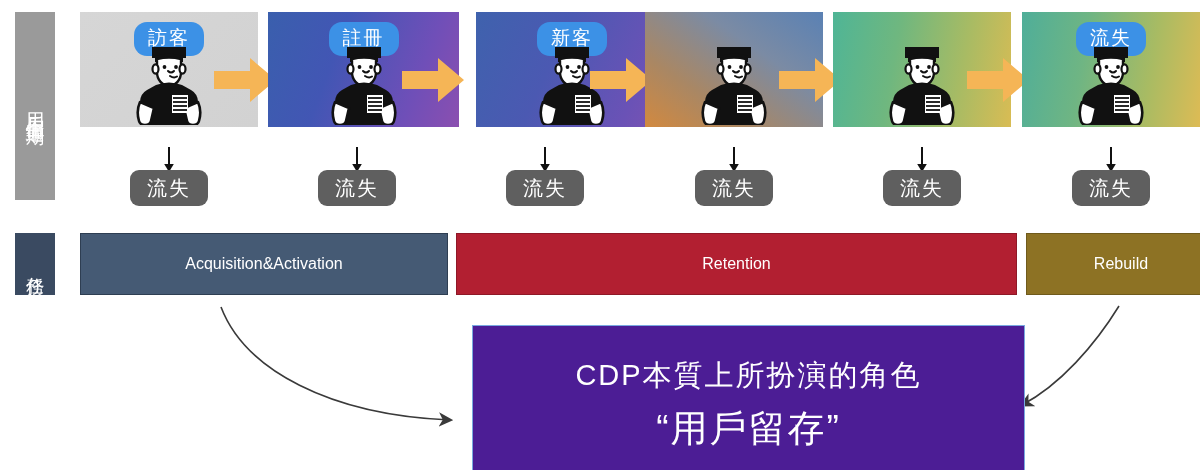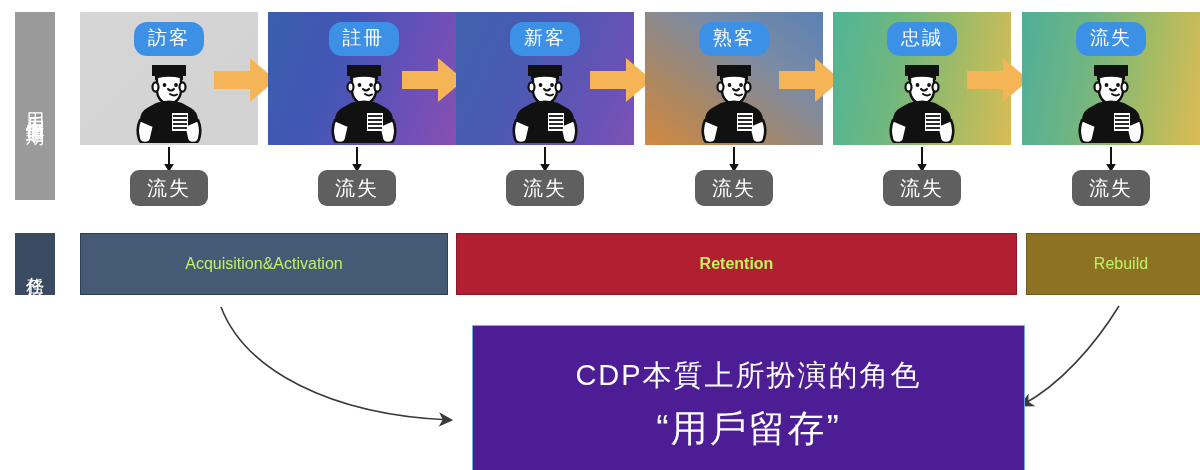--- a/index.html
+++ b/index.html
@@ -46,21 +46,21 @@
     height: 62px;
     background: #3a4a61;
     font-size: 18px;
     letter-spacing: 1px;
   }
 
   
   .stage-card {
     position: absolute;
     top: 12px;
-    height: 133px;
+    height: 115px;
     text-align: right;
   }
   .stage-chip {
     position: absolute;
     top: 10px;
     left: 50%;
     transform: translateX(-50%);
     background: #3c91e6;
     color: #ffffff;
     font-size: 19px;
@@ -104,21 +104,21 @@
   }
 
   
   .task-bar {
     position: absolute;
     top: 233px;
     height: 62px;
     display: flex;
     align-items: center;
     justify-content: center;
-    color: #bef264;
+    color: #ffffff;
     font-size: 16px;
     box-sizing: border-box;
   }
 
   
   #cdp-box {
     position: absolute;
     left: 457px;
     top: 325px;
     width: 553px;
@@ -217,21 +217,21 @@
           </svg></div>
       </div>
       <div class="drop-line" style="left: 350px;"><svg width="14" height="26" viewBox="0 0 14 26">
           <line x1="7" y1="0" x2="7" y2="18" stroke="#111" stroke-width="2"></line>
           <path d="M2.2,17 L7,25 L11.8,17 Z" fill="#111"></path>
         </svg></div>
       <div class="churn-pill" style="left: 357px;">流失</div>
       <div class="flow-arrow" style="left: 402px;"><svg width="62" height="44" viewBox="0 0 62 44">
           <path d="M0,13 H36 V0 L62,22 L36,44 V31 H0 Z" fill="#f5b556"></path>
         </svg></div>
-      <div class="stage-card" style="left: 456px; width: 178px; background: linear-gradient(115deg, rgb(63, 98, 173) 0%, rgb(75, 89, 178) 40%, rgb(106, 82, 182) 80%, rgb(125, 83, 178) 100%);">
+      <div class="stage-card" style="left: 476px; width: 178px; background: linear-gradient(115deg, rgb(63, 98, 173) 0%, rgb(75, 89, 178) 40%, rgb(106, 82, 182) 80%, rgb(125, 83, 178) 100%); padding-left: 14px;">
         <div class="stage-chip">新客</div>
         <div class="avatar"><svg width="86" height="96" viewBox="0 0 86 96">
             <path d="M26 18 h34 v11 h-34 z" fill="#111"></path>
             <path d="M29 27 q14 -5 28 0 v6 h-28 z" fill="#111"></path>
             <path d="M31 30 q12 -3 24 0 v13 a12 14 0 0 1 -24 0 z" fill="#fff" stroke="#111" stroke-width="2.4"></path>
             <ellipse cx="29.5" cy="40" rx="3" ry="4.6" fill="#fff" stroke="#111" stroke-width="2.2"></ellipse>
             <ellipse cx="56.5" cy="40" rx="3" ry="4.6" fill="#fff" stroke="#111" stroke-width="2.2"></ellipse>
             <circle cx="38.5" cy="38" r="1.9" fill="#111"></circle>
             <circle cx="50" cy="38" r="1.9" fill="#111"></circle>
             <path d="M42 42 q3 3 6 0" fill="none" stroke="#111" stroke-width="2" stroke-linecap="round"></path>
@@ -250,21 +250,20 @@
       </div>
       <div class="drop-line" style="left: 538px;"><svg width="14" height="26" viewBox="0 0 14 26">
           <line x1="7" y1="0" x2="7" y2="18" stroke="#111" stroke-width="2"></line>
           <path d="M2.2,17 L7,25 L11.8,17 Z" fill="#111"></path>
         </svg></div>
       <div class="churn-pill" style="left: 545px;">流失</div>
       <div class="flow-arrow" style="left: 590px;"><svg width="62" height="44" viewBox="0 0 62 44">
           <path d="M0,13 H36 V0 L62,22 L36,44 V31 H0 Z" fill="#f5b556"></path>
         </svg></div>
       <div class="stage-card" style="left: 645px; width: 178px; background: linear-gradient(35deg, rgb(210, 137, 63) 0%, rgb(169, 135, 100) 30%, rgb(123, 139, 164) 65%, rgb(90, 129, 180) 100%);">
-        <div class="stage-chip">熟客</div>
         <div class="avatar"><svg width="86" height="96" viewBox="0 0 86 96">
             <path d="M26 18 h34 v11 h-34 z" fill="#111"></path>
             <path d="M29 27 q14 -5 28 0 v6 h-28 z" fill="#111"></path>
             <path d="M31 30 q12 -3 24 0 v13 a12 14 0 0 1 -24 0 z" fill="#fff" stroke="#111" stroke-width="2.4"></path>
             <ellipse cx="29.5" cy="40" rx="3" ry="4.6" fill="#fff" stroke="#111" stroke-width="2.2"></ellipse>
             <ellipse cx="56.5" cy="40" rx="3" ry="4.6" fill="#fff" stroke="#111" stroke-width="2.2"></ellipse>
             <circle cx="38.5" cy="38" r="1.9" fill="#111"></circle>
             <circle cx="50" cy="38" r="1.9" fill="#111"></circle>
             <path d="M42 42 q3 3 6 0" fill="none" stroke="#111" stroke-width="2" stroke-linecap="round"></path>
             <path d="M44 47 q4 2.5 7 0.5" fill="none" stroke="#111" stroke-width="2" stroke-linecap="round"></path>
@@ -282,21 +281,20 @@
       </div>
       <div class="drop-line" style="left: 727px;"><svg width="14" height="26" viewBox="0 0 14 26">
           <line x1="7" y1="0" x2="7" y2="18" stroke="#111" stroke-width="2"></line>
           <path d="M2.2,17 L7,25 L11.8,17 Z" fill="#111"></path>
         </svg></div>
       <div class="churn-pill" style="left: 734px;">流失</div>
       <div class="flow-arrow" style="left: 779px;"><svg width="62" height="44" viewBox="0 0 62 44">
           <path d="M0,13 H36 V0 L62,22 L36,44 V31 H0 Z" fill="#f5b556"></path>
         </svg></div>
       <div class="stage-card" style="left: 833px; width: 178px; background: linear-gradient(100deg, rgb(79, 181, 150) 0%, rgb(111, 183, 127) 35%, rgb(167, 187, 100) 70%, rgb(217, 188, 84) 100%);">
-        <div class="stage-chip">忠誠</div>
         <div class="avatar"><svg width="86" height="96" viewBox="0 0 86 96">
             <path d="M26 18 h34 v11 h-34 z" fill="#111"></path>
             <path d="M29 27 q14 -5 28 0 v6 h-28 z" fill="#111"></path>
             <path d="M31 30 q12 -3 24 0 v13 a12 14 0 0 1 -24 0 z" fill="#fff" stroke="#111" stroke-width="2.4"></path>
             <ellipse cx="29.5" cy="40" rx="3" ry="4.6" fill="#fff" stroke="#111" stroke-width="2.2"></ellipse>
             <ellipse cx="56.5" cy="40" rx="3" ry="4.6" fill="#fff" stroke="#111" stroke-width="2.2"></ellipse>
             <circle cx="38.5" cy="38" r="1.9" fill="#111"></circle>
             <circle cx="50" cy="38" r="1.9" fill="#111"></circle>
             <path d="M42 42 q3 3 6 0" fill="none" stroke="#111" stroke-width="2" stroke-linecap="round"></path>
             <path d="M44 47 q4 2.5 7 0.5" fill="none" stroke="#111" stroke-width="2" stroke-linecap="round"></path>
@@ -346,21 +344,21 @@
       </div>
       <div class="drop-line" style="left: 1104px;"><svg width="14" height="26" viewBox="0 0 14 26">
           <line x1="7" y1="0" x2="7" y2="18" stroke="#111" stroke-width="2"></line>
           <path d="M2.2,17 L7,25 L11.8,17 Z" fill="#111"></path>
         </svg></div>
       <div class="churn-pill" style="left: 1111px;">流失</div>
     </div>
 
   <div id="tasks-host">
       <div class="task-bar" style="left: 80px; width: 368px; background: rgb(69, 90, 116); border: 1px solid rgb(46, 62, 82);">Acquisition&amp;Activation</div>
-      <div class="task-bar" style="left: 456px; width: 561px; background: rgb(178, 31, 49); border: 1px solid rgb(142, 24, 39); font-weight: bold;">Retention</div>
+      <div class="task-bar" style="left: 456px; width: 561px; background: rgb(178, 31, 49); border: 1px solid rgb(142, 24, 39);">Retention</div>
       <div class="task-bar" style="left: 1026px; width: 190px; background: rgb(141, 114, 36); border: 1px solid rgb(111, 90, 28);">Rebuild</div>
     </div>
 
   <svg id="curve-layer" width="1200" height="470">
     <defs>
       <marker id="ahead" markerWidth="9" markerHeight="9" refX="7" refY="4.5" orient="auto">
         <path d="M0,0 L9,4.5 L0,9 L2.5,4.5 Z" fill="#3a3a3a"></path>
       </marker>
     </defs>
     <path d="M221,307 C 245,370 330,415 450,420" fill="none" stroke="#3a3a3a" stroke-width="1.6" marker-end="url(#ahead)"></path>

